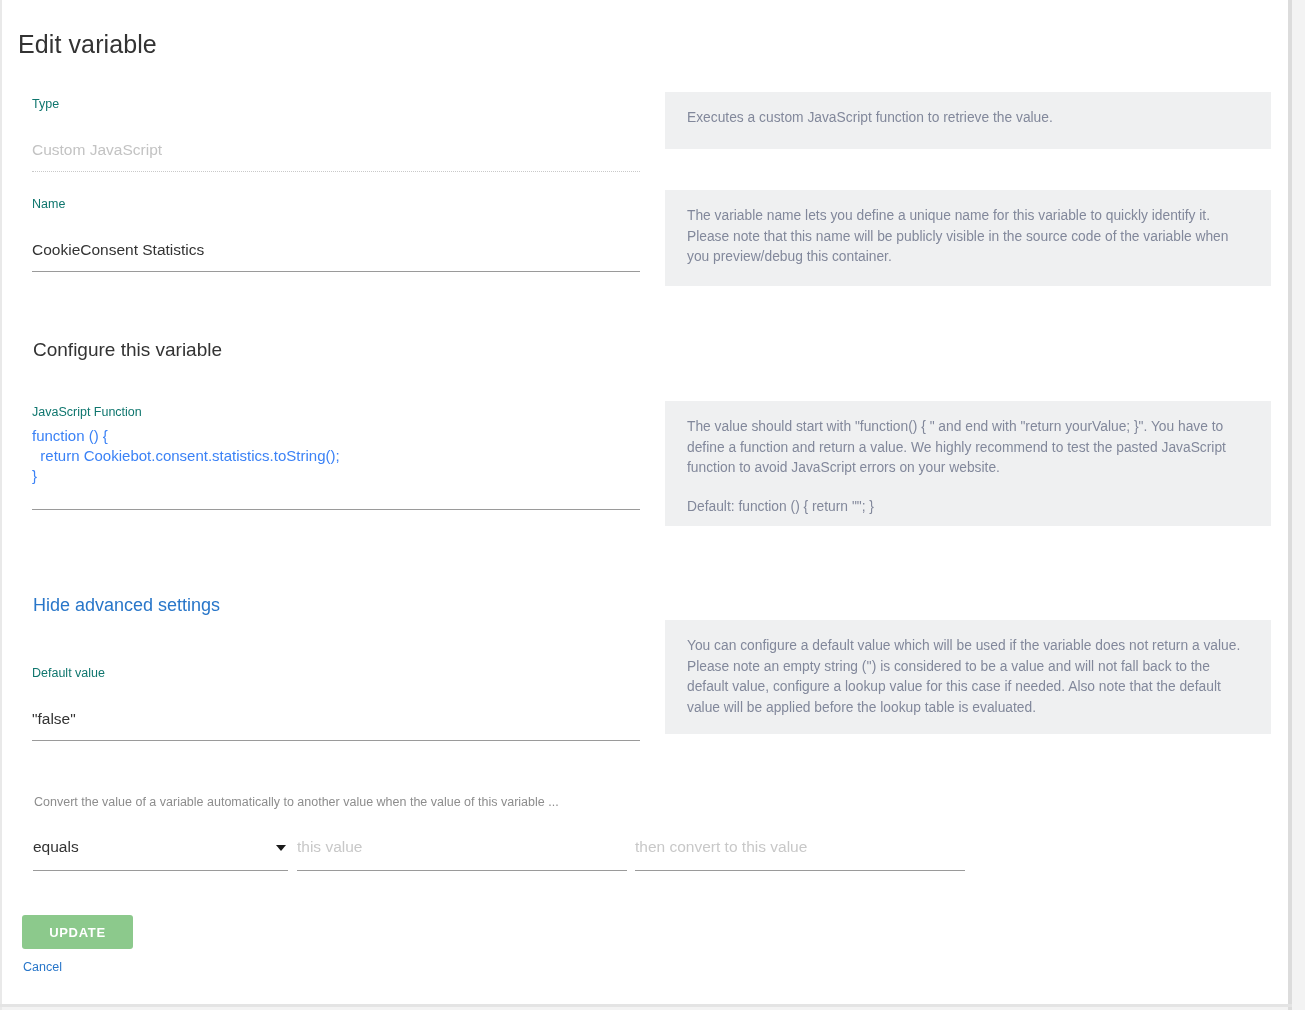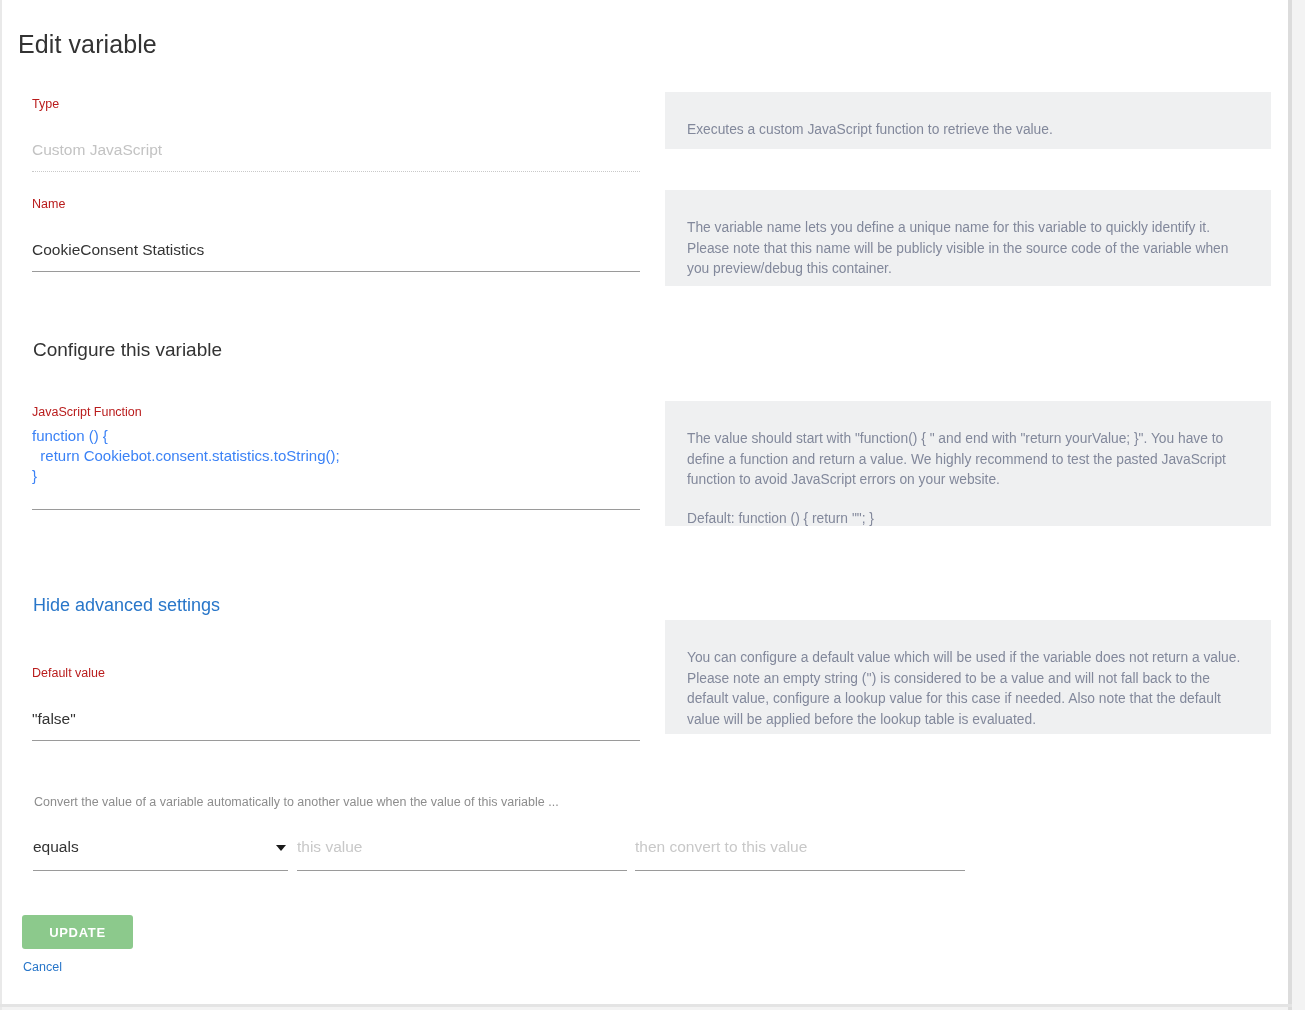--- a/index.html
+++ b/index.html
@@ -79,21 +79,21 @@
   }
 
   
   .field {
     position: absolute;
     left: 30px;
     width: 608px;
   }
   .field-label {
     font-size: 12.5px;
-    color: #b91c1c;
+    color: #0f766e;
     line-height: 16px;
     white-space: nowrap;
   }
   .field-value {
     font-size: 15.5px;
     color: #333333;
     line-height: 22px;
     padding-top: 6px;
     white-space: nowrap;
     margin-top: 21px;
@@ -146,21 +146,21 @@
     white-space: nowrap;
   }
 
   
   .info-panel {
     position: absolute;
     left: 663px;
     width: 606px;
     background: #eff0f1;
     box-sizing: border-box;
-    padding: 28px 22px 18px 22px;
+    padding: 16px 22px 18px 22px;
   }
   .info-text {
     font-size: 13.8px;
     line-height: 20.5px;
     color: #82889b;
     white-space: pre-line;
     margin: 0;
   }
   .info-text + .info-text {
     margin-top: 18px;

